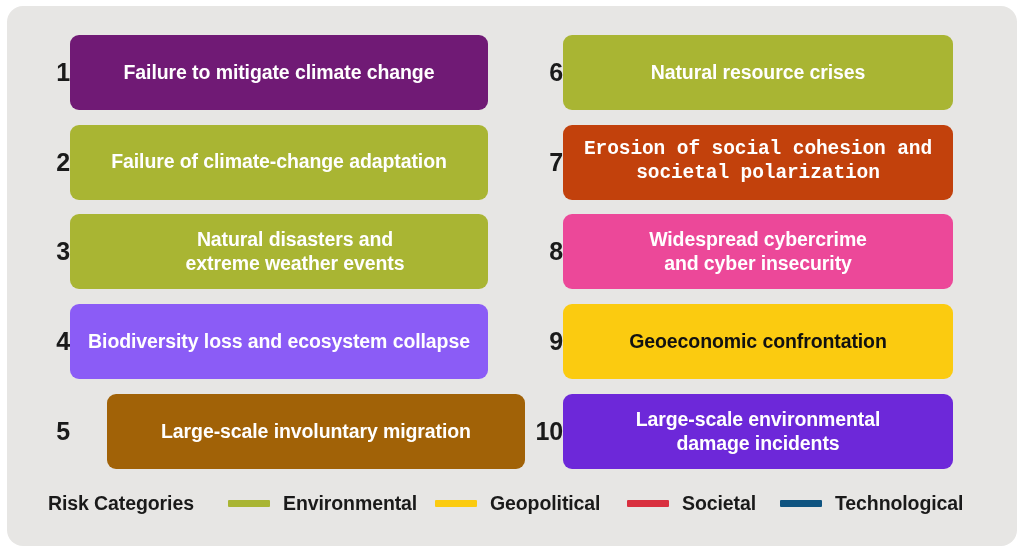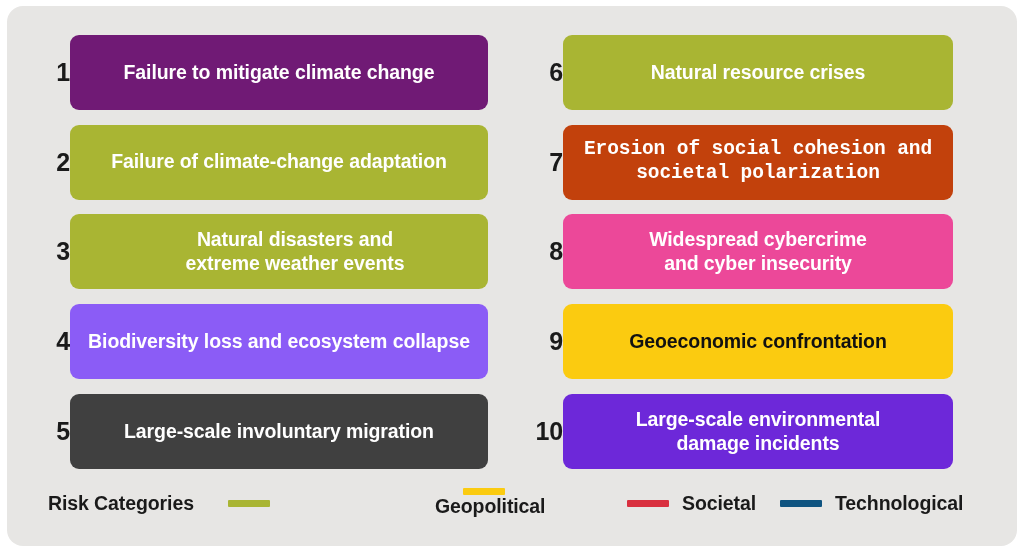--- a/index.html
+++ b/index.html
@@ -153,21 +153,21 @@
         </div>
       </div>
       <div class="risk-row col-left" style="top: 304px;">
         <div class="rank">4</div>
         <div class="card" style="background: #8b5cf6;">
           <div class="card-label" style="color: rgb(255, 255, 255);">Biodiversity loss and ecosystem collapse</div>
         </div>
       </div>
       <div class="risk-row col-left" style="top: 394px;">
         <div class="rank">5</div>
-        <div class="card" style="background: #404040;">
+        <div class="card" style="background: #a16207; margin-left: 37px;">
           <div class="card-label" style="color: rgb(255, 255, 255);">Large-scale involuntary migration</div>
         </div>
       </div>
       <div class="risk-row col-right" style="top: 35px;">
         <div class="rank">6</div>
         <div class="card" style="background: rgb(169, 181, 51);">
           <div class="card-label" style="color: rgb(255, 255, 255);">Natural resource crises</div>
         </div>
       </div>
       <div class="risk-row col-right" style="top: 124.5px;">
@@ -196,22 +196,23 @@
           <div class="card-label" style="color: rgb(255, 255, 255);">Large-scale environmental
 damage incidents</div>
         </div>
       </div>
     </div>
 
   <div id="legend">
     <div id="legend-title">Risk Categories</div>
   <div class="legend-item" style="left: 228px;">
         <span class="legend-swatch" style="background: rgb(169, 181, 51);"></span>
-      </div>
-      <div class="legend-item" style="left: 435px; flex-direction: column;">
+        <span class="legend-label">Environmental</span>
+      </div>
+      <div class="legend-item" style="left: 435px;">
         <span class="legend-swatch" style="background: rgb(251, 203, 16);"></span>
         <span class="legend-label">Geopolitical</span>
       </div>
       <div class="legend-item" style="left: 627px;">
         <span class="legend-swatch" style="background: rgb(217, 48, 63);"></span>
         <span class="legend-label">Societal</span>
       </div>
       <div class="legend-item" style="left: 780px;">
         <span class="legend-swatch" style="background: rgb(15, 84, 128);"></span>
         <span class="legend-label">Technological</span>

